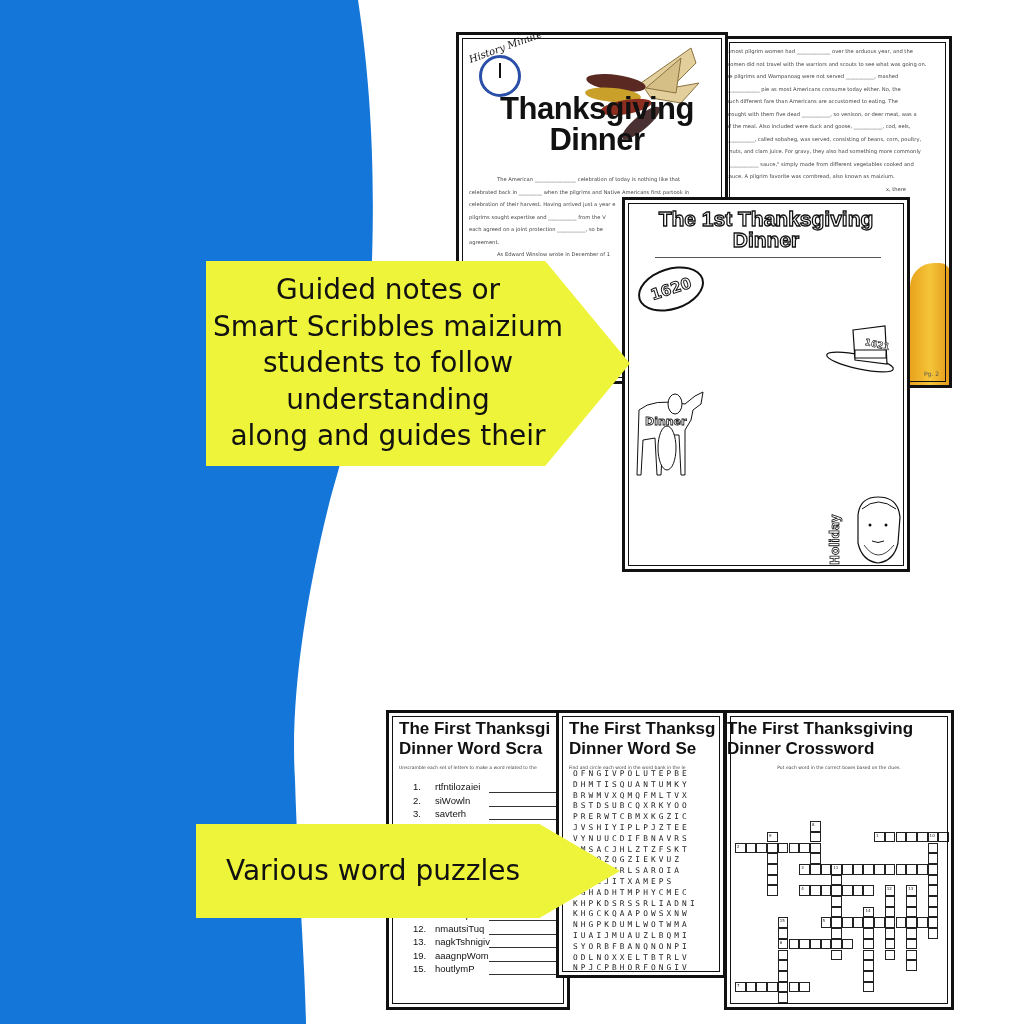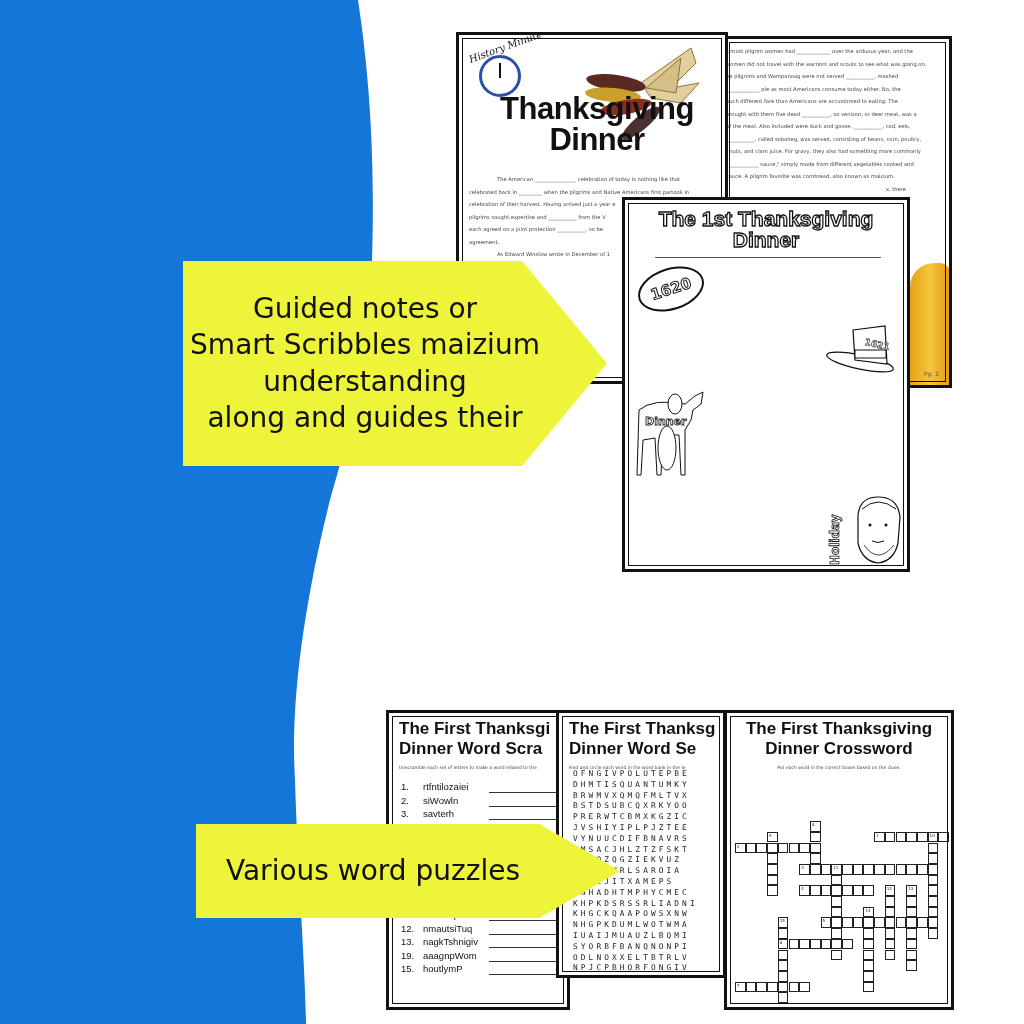--- a/index.html
+++ b/index.html
@@ -29,37 +29,37 @@
     #p3 .hat { position:absolute; left:200px; top:120px; width:75px; height:55px; }
     #p3 .deer { position:absolute; left:8px; top:190px; width:80px; height:90px; }
     #p3 .dinnerlbl { position:absolute; left:20px; top:215px; font-size:11px; font-weight:bold; color:#fff; -webkit-text-stroke:0.8px #111; }
     #p3 .lincoln { position:absolute; left:225px; top:295px; width:55px; height:70px; }
     #p3 .holiday { position:absolute; left:200px; top:340px; font-size:12px; font-weight:bold; color:#fff; -webkit-text-stroke:0.8px #111; transform:rotate(-90deg); transform-origin:left top; }
     
     #p4 { left:386px; top:710px; width:184px; height:300px; }
     .ptitle { position:absolute; left:10px; top:6px; white-space:nowrap; font-family:"Liberation Sans", sans-serif; font-weight:bold; font-size:17px; line-height:20px; color:#111; }
     .pinstr { position:absolute; left:10px; top:52px; white-space:nowrap; font-size:4.5px; color:#444; }
     #p4 ol { position:absolute; left:0; top:68px; margin:0; padding:0; list-style:none; width:180px; }
-    #p4 li { height:13.5px; font-size:9.5px; color:#111; position:relative; white-space:nowrap; padding-left:12px; font-family:"Liberation Sans", sans-serif; }
+    #p4 li { height:13.5px; font-size:9.5px; color:#111; position:relative; white-space:nowrap; padding-left:24px; font-family:"Liberation Sans", sans-serif; }
     #p4 li .n { display:inline-block; width:22px; }
     #p4 li .ln { position:absolute; left:100px; top:11px; width:70px; height:1px; background:#333; }
     
     #p5 { left:556px; top:710px; width:170px; height:268px; }
     #p5 .grid { position:absolute; left:14px; top:56px; font-family:"DejaVu Sans Mono", monospace; font-size:7.8px; line-height:10.8px; color:#222; letter-spacing:3.1px; white-space:pre; }
     #p5 .wb { position:absolute; left:10px; top:262px; font-size:5px; color:#222; }
     #p5 .wbcols { position:absolute; left:22px; top:269px; display:flex; gap:14px; font-size:5.5px; line-height:6.5px; color:#222; }
     
     #p6 { left:724px; top:710px; width:230px; height:300px; }
-    #p6 .ptitle { left:0; width:100%; text-align:center; }
+    #p6 .ptitle { left:0; width:100%; text-align:left; }
     #p6 .pinstr { left:0; width:100%; text-align:center; }
     #p6 .xw { position:absolute; left:0; top:0; }
     .cell { position:absolute; width:10.7px; height:10.7px; border:1px solid #222; box-sizing:border-box; background:#fff; font-size:4px; line-height:5px; padding-left:1px; color:#222; }
     
     .callout { position:absolute; background:#eef43a; color:#111; font-family:"DejaVu Sans", sans-serif; text-align:center; display:flex; align-items:center; justify-content:center; }
-    #c1 { left:183px; top:261px; width:424px; height:205px; clip-path:polygon(0 0, 80% 0, 100% 50%, 80% 100%, 0 100%); font-size:28px; line-height:36.5px; padding-right:60px; box-sizing:border-box; }
+    #c1 { left:206px; top:261px; width:424px; height:205px; clip-path:polygon(0 0, 80% 0, 100% 50%, 80% 100%, 0 100%); font-size:28px; line-height:36.5px; padding-right:60px; box-sizing:border-box; }
     #c2 { left:196px; top:824px; width:424px; height:94px; clip-path:polygon(0 0, 81% 0, 100% 50%, 81% 100%, 0 100%); font-size:28px; line-height:36px; padding-right:70px; box-sizing:border-box; }
   </style>
 </head>
 <body>
 
 <svg class="blue-bg" viewBox="0 0 1024 1024" width="1024" height="1024">
   <path d="M0 0 L358 0 C370 80 375 160 372 260 C370 360 350 430 330 500 C305 600 290 700 295 780 C298 880 305 960 306 1024 L0 1024 Z" fill="#1476d9"></path>
 </svg>
 
 <div class="page" id="p2">
@@ -331,20 +331,21 @@
       <div class="cell" style="left: 50.8px; top: 247.2px;"></div>
       <div class="cell" style="left: 50.8px; top: 257.9px;"></div>
       <div class="cell" style="left: 50.8px; top: 279.3px;"></div>
     </div>
 </div>
 
 <div class="callout" id="c1">
   <div>
     <div>Guided notes or</div>
     <div>Smart Scribbles maizium</div>
+    <div>students to follow</div>
     <div>understanding</div>
     <div>along and guides their</div>
   </div>
 </div>
 <div class="callout" id="c2">
   <div>
     <div>Various word puzzles</div>
   </div>
 </div>
 

